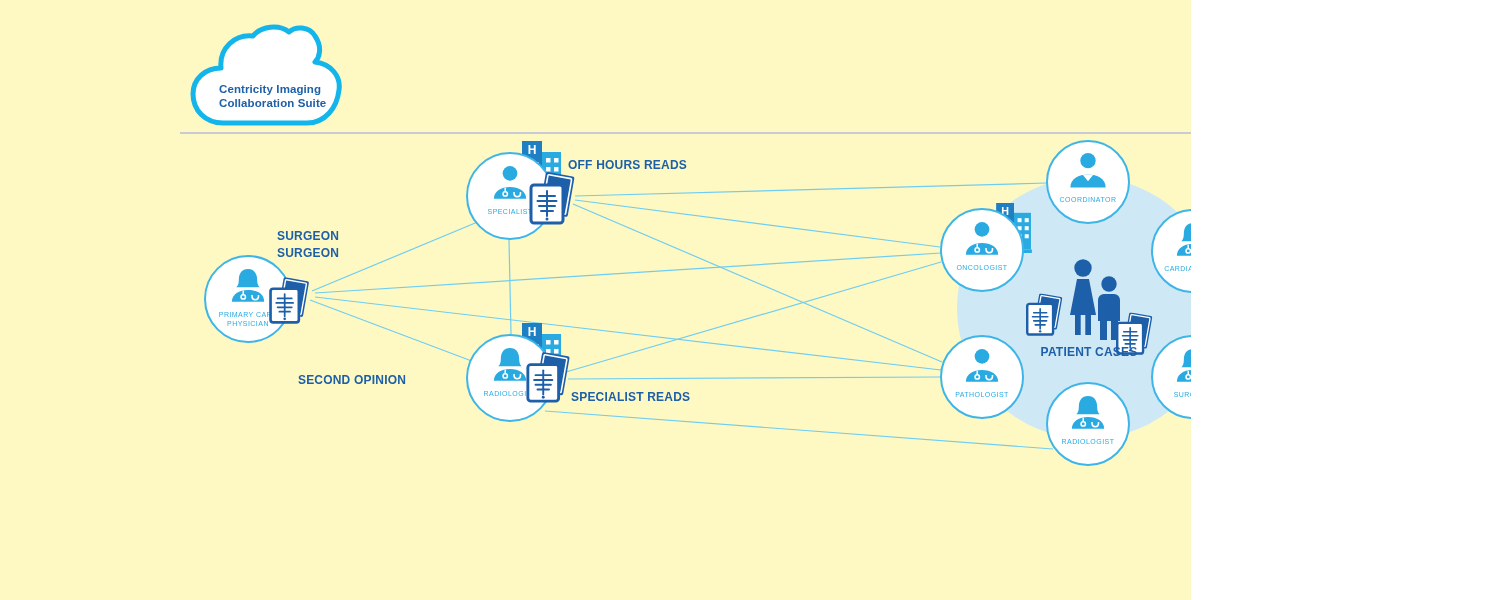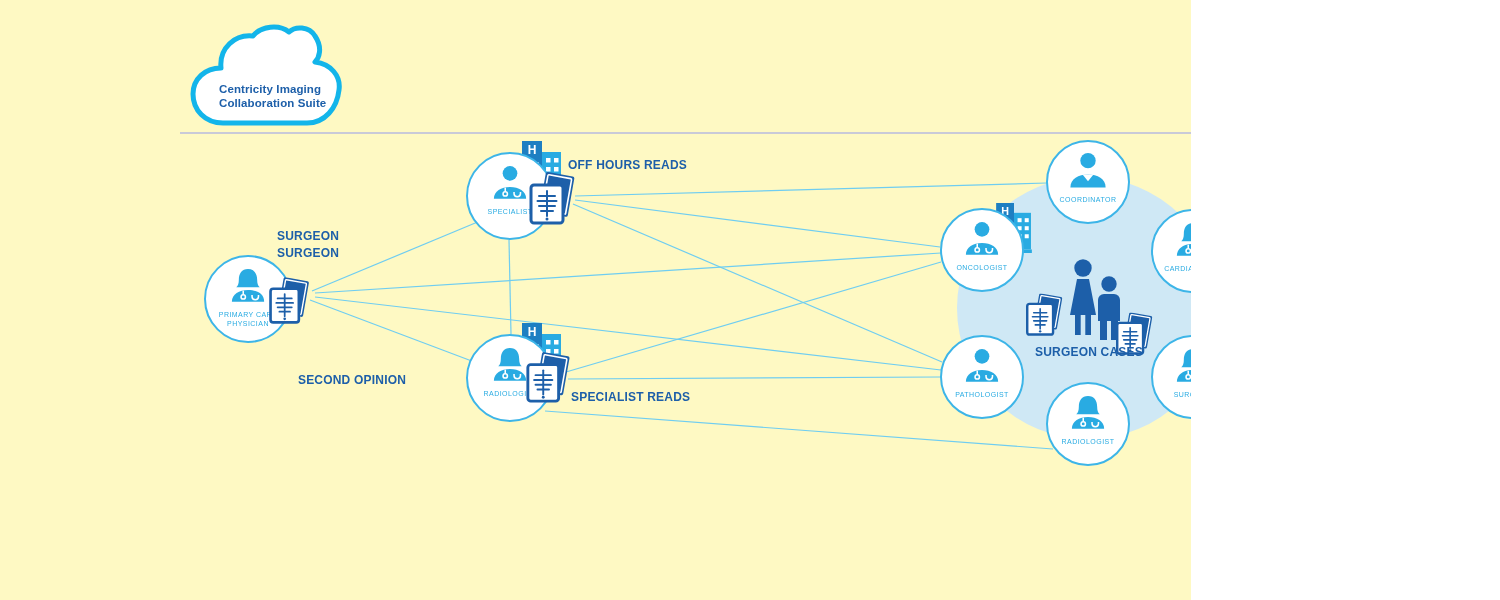--- a/index.html
+++ b/index.html
@@ -216,15 +216,15 @@
       <use href="#sym-patient-man"></use>
     </svg>
 
   <div class="dk ctr" style="left:258px;top:228px;width:100px">
     <span style="display:block">SURGEON</span>
     <span style="display:block">SURGEON</span>
   </div>
   <div class="dk ctr" style="left:282px;top:372px;width:140px">SECOND OPINION</div>
   <div class="dk" style="left:568px;top:157px">OFF HOURS READS</div>
   <div class="dk" style="left:571px;top:389px">SPECIALIST READS</div>
-  <div class="dk ctr" style="left:1019px;top:344px;width:140px">SURGEON CASES</div>
+  <div class="dk ctr" style="left:1019px;top:344px;width:140px">PATIENT CASES</div>
 
 </div>
 
 </body></html>

